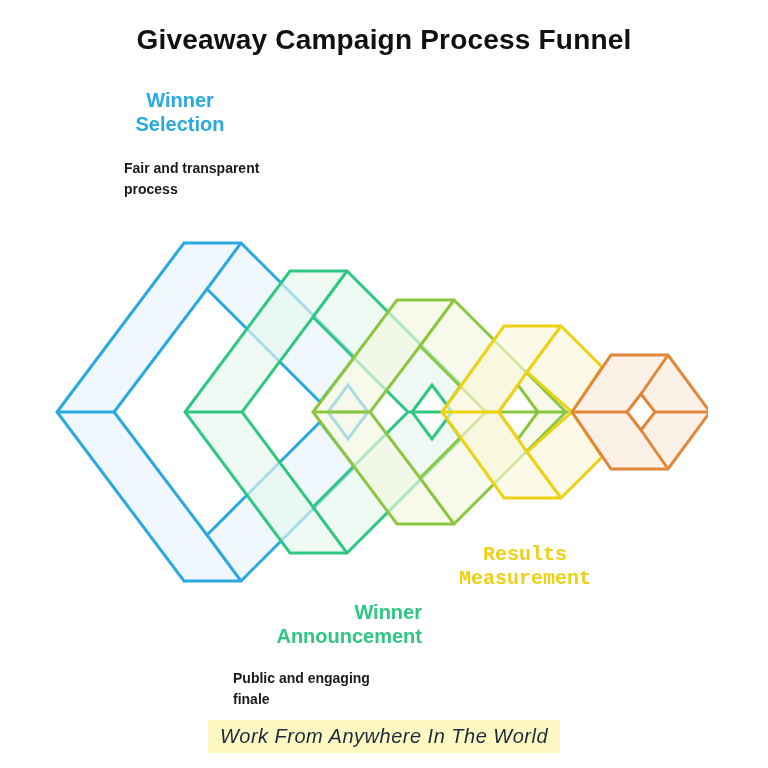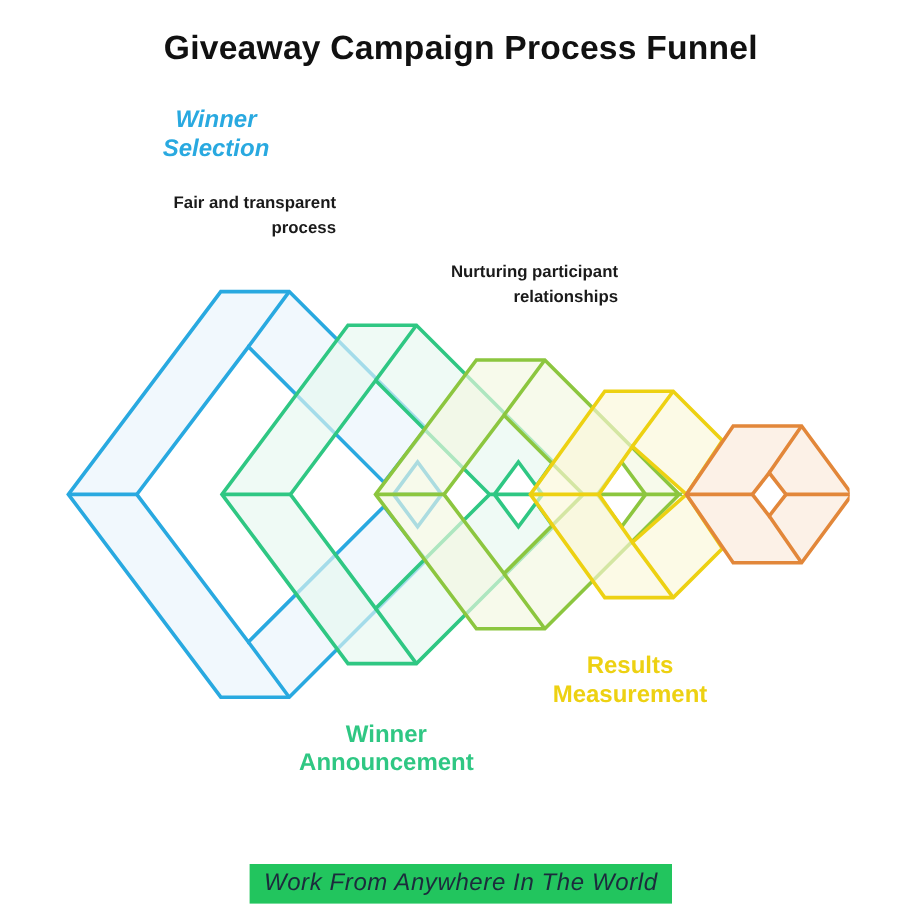--- a/index.html
+++ b/index.html
@@ -10,30 +10,30 @@
   .title{
     position:absolute;left:0;top:24px;width:768px;text-align:center;
     font-size:28px;font-weight:bold;letter-spacing:.2px;
   }
   .funnel-svg{position:absolute;left:0;top:0;}
   .stage-label{
     position:absolute;transform:translateX(-50%);text-align:center;
     font-weight:bold;font-size:20px;line-height:24px;
   }
   .stage-desc{
-    position:absolute;transform:translateX(-50%);text-align:right;
+    position:absolute;transform:translateX(-50%);text-align:left;
     font-weight:bold;font-size:14px;line-height:21px;color:#1a1a1a;
   }
   .lbl-1{left:180px;top:88px;width:150px;}
   .dsc-1{left:202px;top:158px;width:156px;}
-  .lbl-2{left:322px;top:600px;width:200px;}
+  .lbl-2{left:322px;top:600px;width:200px;text-align:right;}
   .dsc-2{left:318px;top:668px;width:170px;}
   .lbl-3{left:390px;top:176px;width:200px;}
   .dsc-3{left:423px;top:216px;width:184px;}
-  .lbl-4{left:525px;top:543px;width:170px;}
+  .lbl-4{left:525px;top:543px;width:170px;font-family:Liberation Mono, monospace;}
   .dsc-4{left:530px;top:613px;width:180px;}
   .lbl-5{left:623px;top:202px;width:190px;}
   .dsc-5{left:607px;top:272px;width:140px;}
   .footer{
     position:absolute;left:0;top:720px;width:768px;text-align:center;
   }
   .footer span{
     display:inline-block;font-style:italic;font-size:20px;
     padding:5px 12px;letter-spacing:.5px;
   }
@@ -70,27 +70,27 @@
       <path d="M527,372 L561,326 M527,452 L561,498 M442,412 L499,412"></path>
     </g>
 
     <g stroke="#E2873A">
       <path fill-opacity="0.85" d="M572,412 L611,355 L668,355 L710,412 L668,469 L611,469 Z" fill="#FBEFE3"></path>
       <path d="M572,412 L627,412 M641,394 L668,355 M641,430 L668,469 M655,412 L710,412"></path>
       <path fill="#ffffff" d="M627,412 L641,394 L655,412 L641,430 Z"></path>
     </g>
   </svg>
 
-  <div class="stage-label lbl-1" style="color: rgb(41, 169, 224); font-style: italic;">Winner Selection</div>
+  <div class="stage-label lbl-1" style="color: rgb(41, 169, 224);">Winner Selection</div>
   <div class="stage-desc dsc-1">Fair and transparent process</div>
 
   <div class="stage-label lbl-2" style="color: rgb(47, 199, 131);">Winner Announcement</div>
+  <div class="stage-desc dsc-2">Public and engaging finale</div>
 
-  <div class="stage-desc dsc-3">Nurturing participant relationships</div>
 
   <div class="stage-label lbl-4" style="color: rgb(237, 209, 18);">Results Measurement</div>
 
 
   <div class="footer">
-    <span style="background: #22c55e; color: rgb(28, 43, 60);">Work From Anywhere In The World</span>
+    <span style="background: #fef9c3; color: rgb(28, 43, 60);">Work From Anywhere In The World</span>
   </div>
 
 </div>
 
 </body></html>

